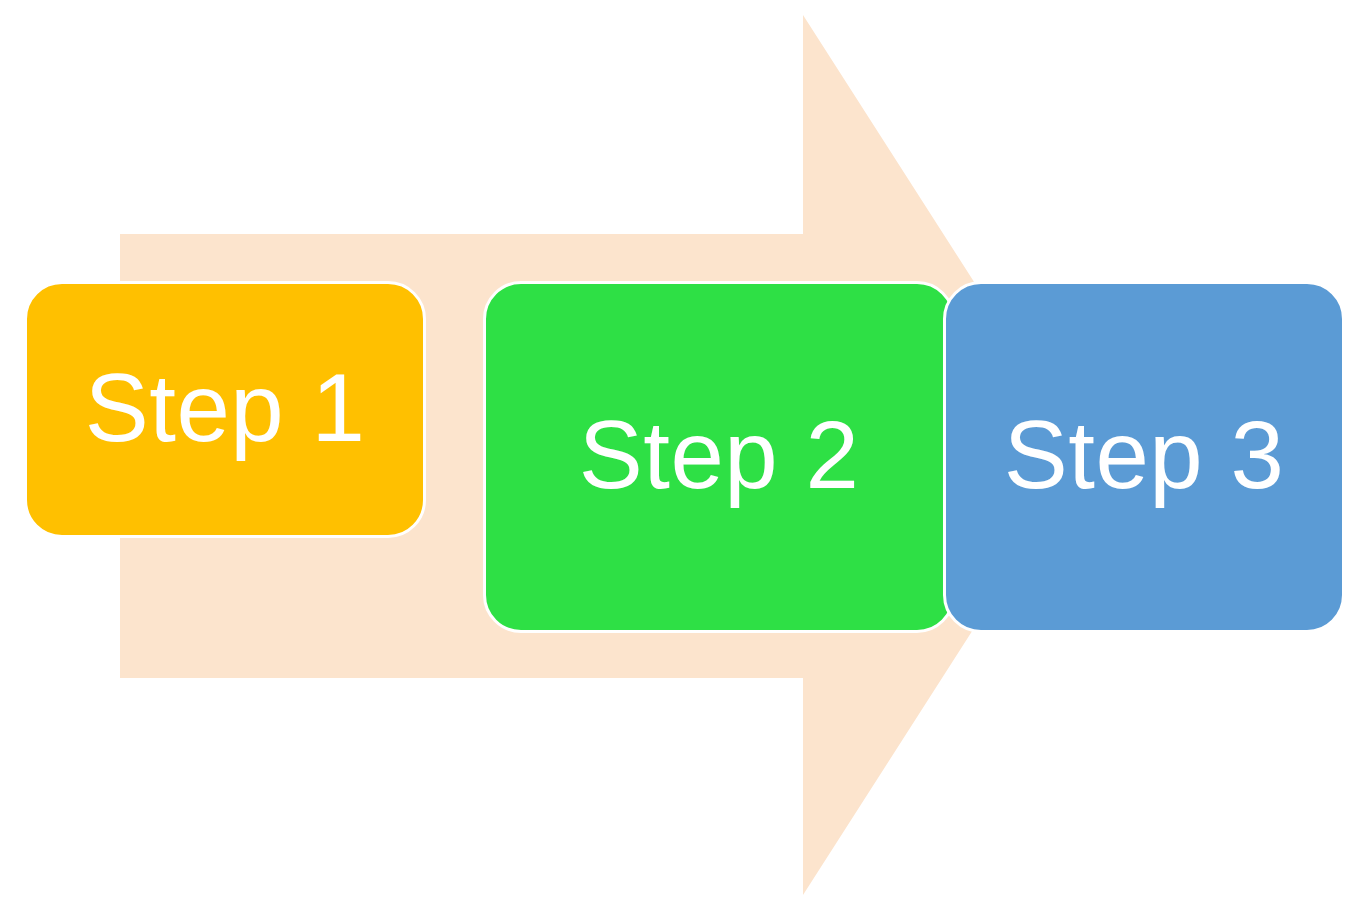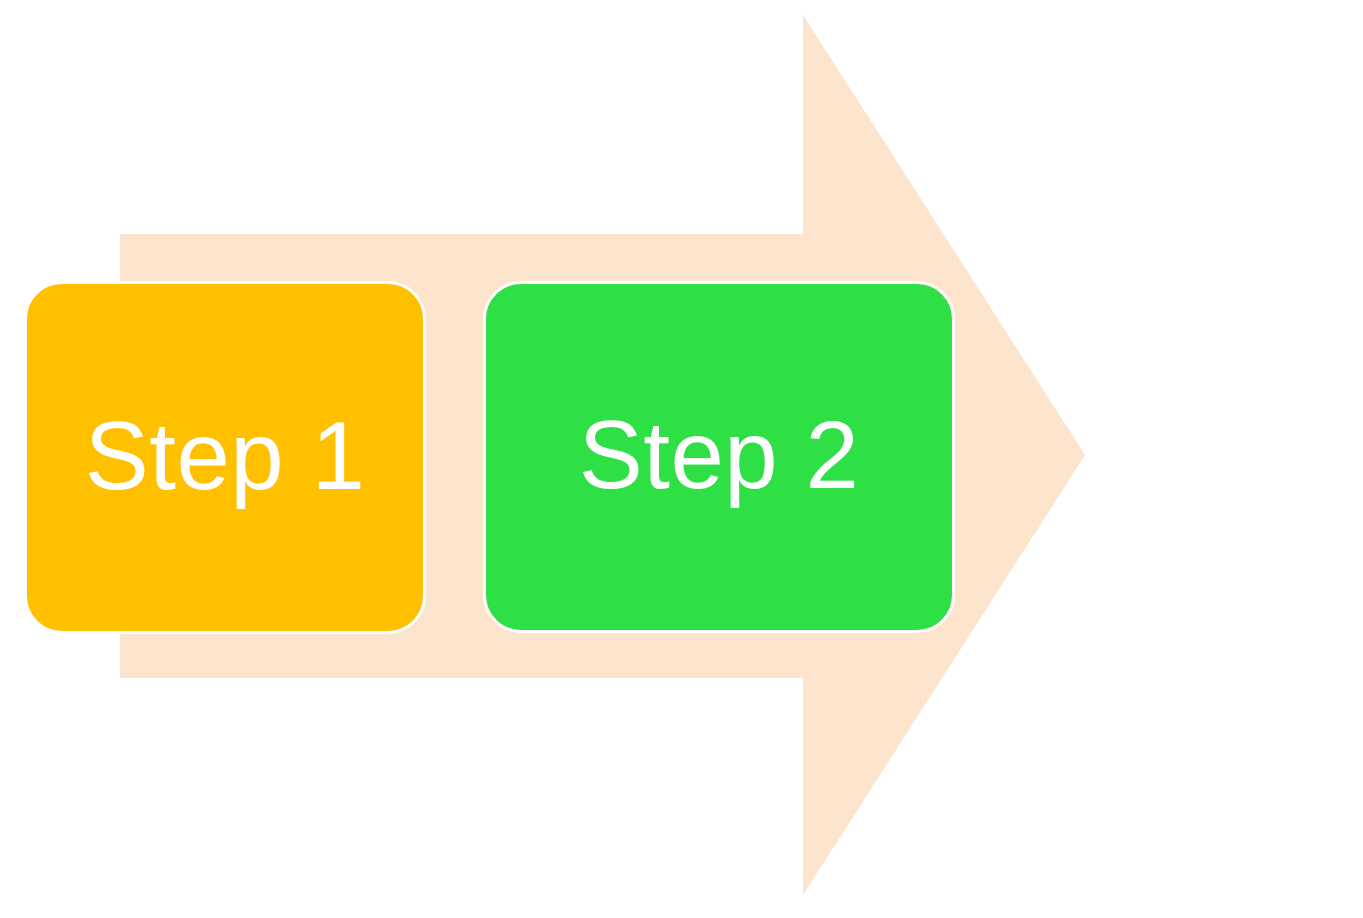--- a/index.html
+++ b/index.html
@@ -38,35 +38,38 @@
     color: #ffffff;
     font-family: "Liberation Sans", sans-serif;
     font-size: 96px;
     font-weight: 400;
     line-height: 1;
     letter-spacing: 0.5px;
     white-space: nowrap;
     user-select: none;
     transform: translateY(-2px);
   }
-  #step-box-0 { left: 24px;  top: 281px; width: 402px; height: 353px; }
+  #step-box-0 { left: 24px;  top: 281px; width: 402px; height: 257px; }
   #step-box-1 { left: 483px; top: 281px; width: 472px; height: 352px; }
   #step-box-2 { left: 943px; top: 281px; width: 402px; height: 352px; }
 </style>
 </head>
 <body>
 
 <div id="canvas" style="background: rgb(255, 255, 255);">
 
   <svg id="arrow-layer" viewBox="0 0 1363 918" xmlns="http://www.w3.org/2000/svg">
     <polygon id="arrow-shape" points="120,234 803,234 803,15 1085,455 803,895 803,678 120,678" fill="#FCE4CD"></polygon>
   </svg>
 
   <div class="step-box" id="step-box-0" style="background: rgb(255, 192, 0); border-color: rgb(255, 255, 255);">
     <span class="step-label" style="color: rgb(255, 255, 255);">Step 1</span>
   </div>
 
   <div class="step-box" id="step-box-1" style="background: rgb(46, 224, 69); border-color: rgb(255, 255, 255);">
     <span class="step-label" style="color: rgb(255, 255, 255);">Step 2</span>
   </div>
 
+  <div class="step-box" id="step-box-2" style="background: rgb(91, 155, 213); border-color: rgb(255, 255, 255);">
+    <span class="step-label" style="color: rgb(255, 255, 255);">Step 3</span>
+  </div>
 
 </div>
 
 </body></html>

